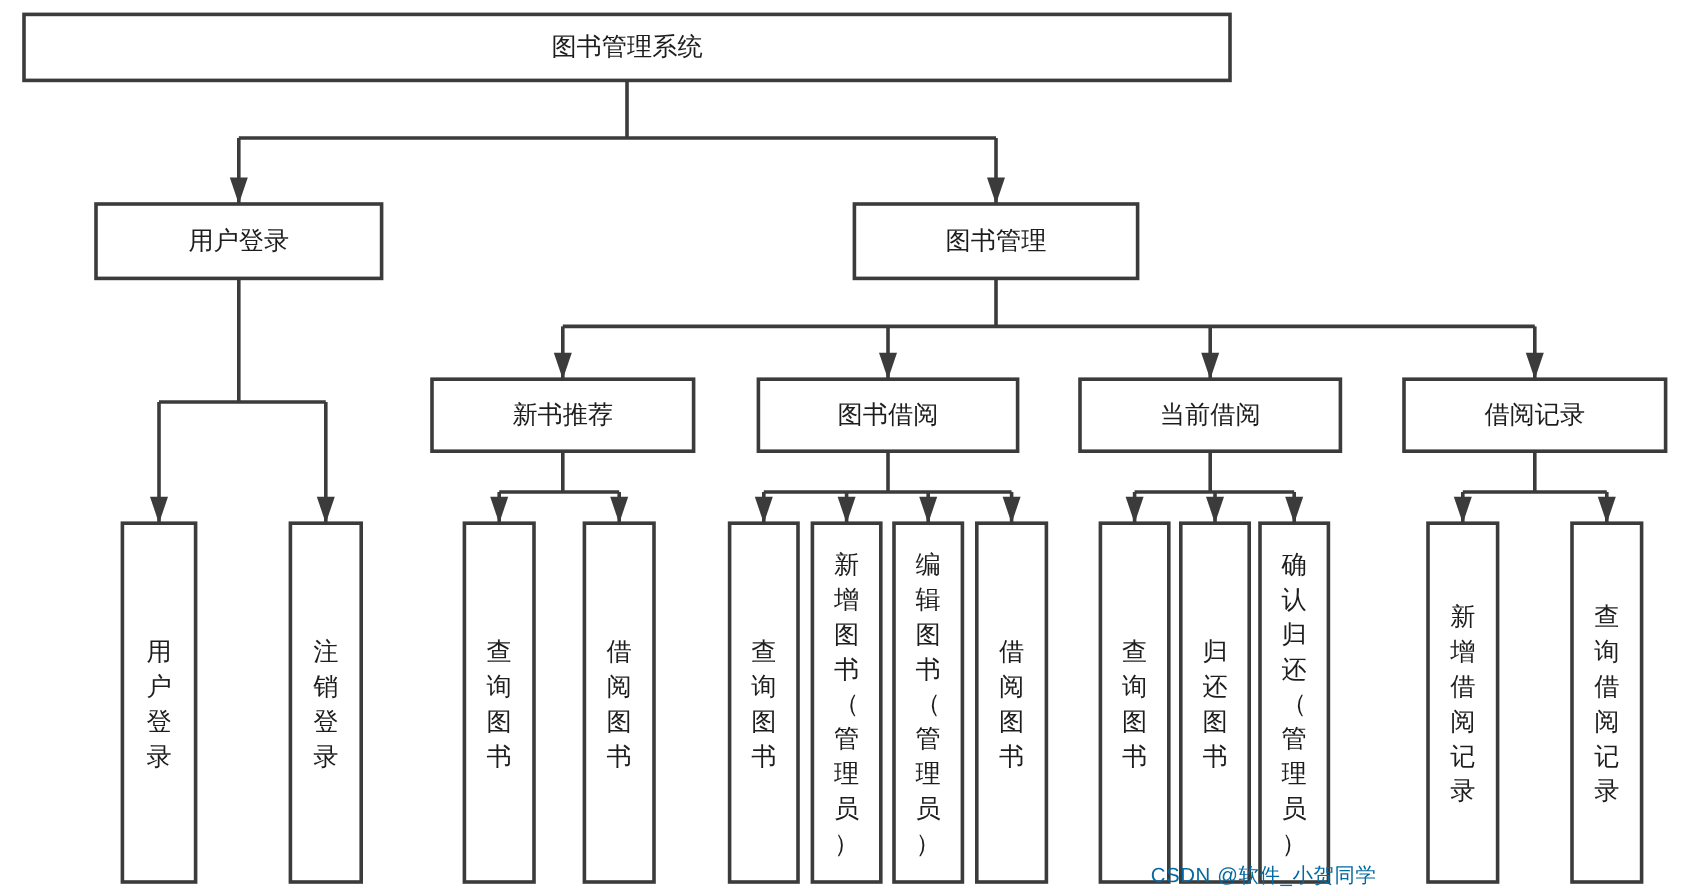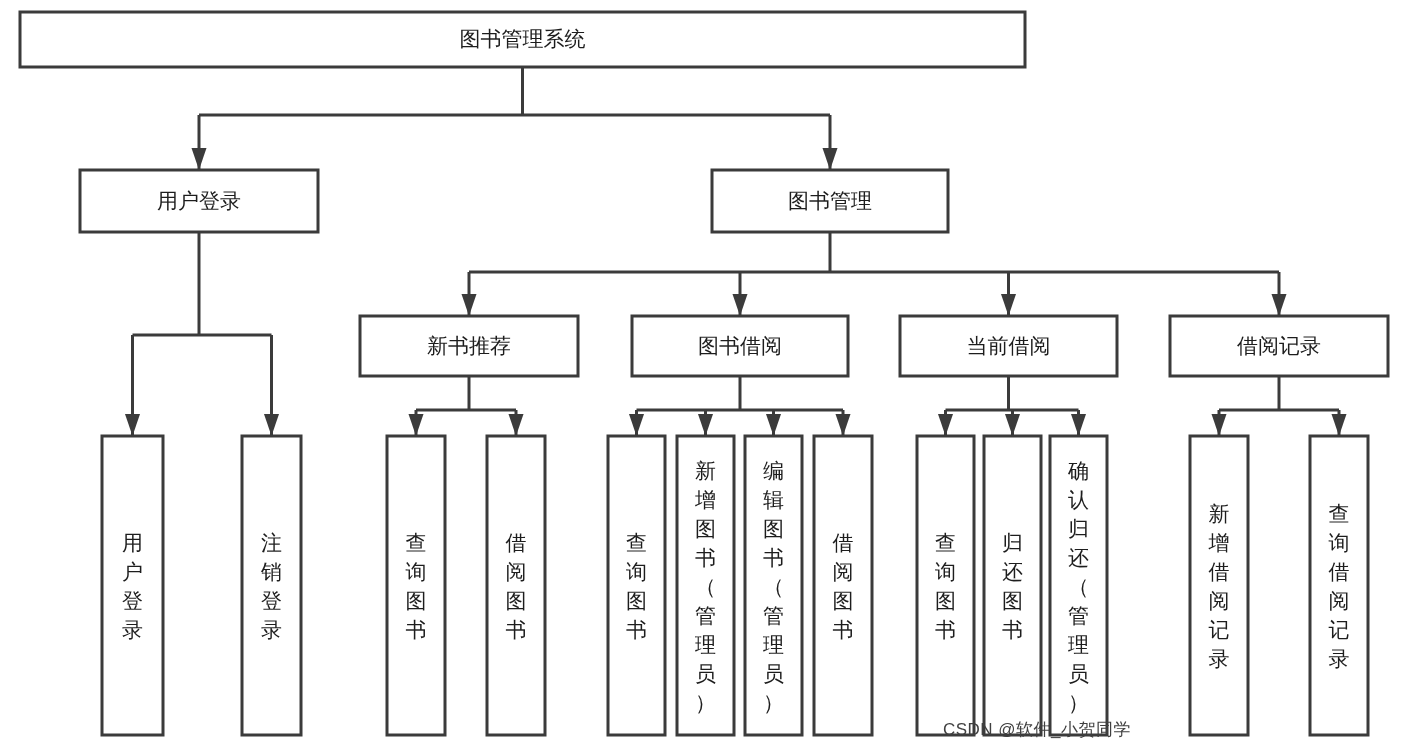--- a/index.html
+++ b/index.html
@@ -51,25 +51,25 @@
     dominant-baseline: middle;
   }
   .node-label-v {
     font-family: "Liberation Sans", "DejaVu Sans", sans-serif;
     font-size: 21px;
     fill: #1d1d1d;
     text-anchor: middle;
   }
   .watermark {
     position: absolute;
-    right: 26px;
+    right: 10px;
     bottom: 6px;
     font-family: "Liberation Sans", "DejaVu Sans", sans-serif;
     font-size: 17px;
-    color: #404040;
+    color: #0369a1;
     white-space: nowrap;
     letter-spacing: 0.5px;
     user-select: none;
   }
 </style>
 </head>
 <body>
 
 <div id="diagram-root">
   <svg id="tree-svg" viewBox="0 0 1405 747">

